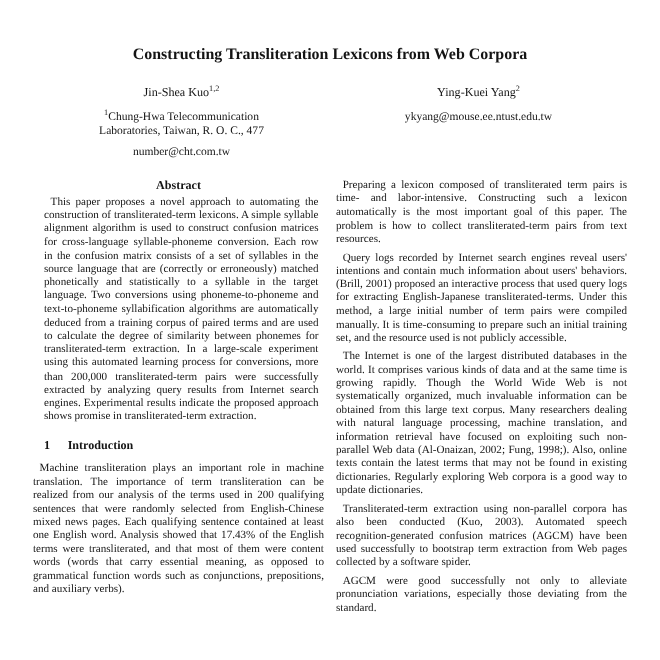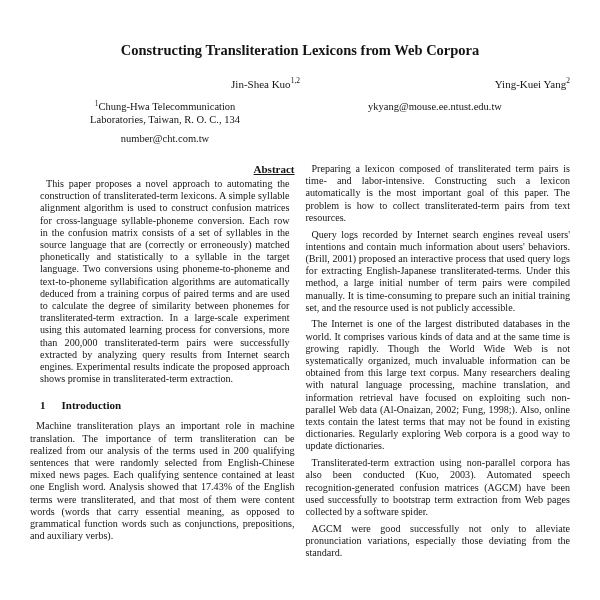--- a/index.html
+++ b/index.html
@@ -34,21 +34,20 @@
     margin-bottom: 18px;
   }
   .author-col {
     width: 50%;
     text-align: center;
   }
   .author-name {
     font-size: 11px;
     line-height: 14px;
     margin-bottom: 9px;
-    text-align: right;
   }
   sup {
     font-size: 7.5px;
     line-height: 0;
   }
   .affiliation {
     font-size: 10.5px;
     line-height: 13px;
     margin: 0 auto;
   }
@@ -62,26 +61,25 @@
   .columns {
     display: flex;
     gap: 11px;
     align-items: flex-start;
   }
   .col {
     width: 265px;
     box-sizing: border-box;
   }
   .abstract-heading {
-    text-align: right;
+    text-align: center;
     font-weight: bold;
     font-size: 11px;
     line-height: 13px;
     margin: 0 0 2px 0;
-    text-decoration: underline;
   }
   p.body-par {
     font-size: 10.1px;
     line-height: 12.2px;
     text-align: justify;
     margin: 0;
     text-indent: 6px;
   }
   p.body-par + p.body-par { margin-top: 4.5px; }
   .abstract-text {
@@ -101,21 +99,21 @@
 <body>
 
 <div class="page">
 
   <h1 class="paper-title">Constructing Transliteration Lexicons from Web Corpora</h1>
 
   <div class="author-block">
 
     <div class="author-col">
       <div class="author-name"><span>Jin-Shea Kuo</span><sup>1,2</sup></div>
-      <div class="affiliation left-aff"><sup>1</sup><span>Chung-Hwa Telecommunication Laboratories, Taiwan, R. O. C., 134</span></div>
+      <div class="affiliation left-aff"><sup>1</sup><span>Chung-Hwa Telecommunication Laboratories, Taiwan, R. O. C., 477</span></div>
       <div class="email">number@cht.com.tw</div>
     </div>
 
     <div class="author-col">
       <div class="author-name"><span>Ying-Kuei Yang</span><sup>2</sup></div>
       <div class="email">ykyang@mouse.ee.ntust.edu.tw</div>
     </div>
 
   </div>
 

